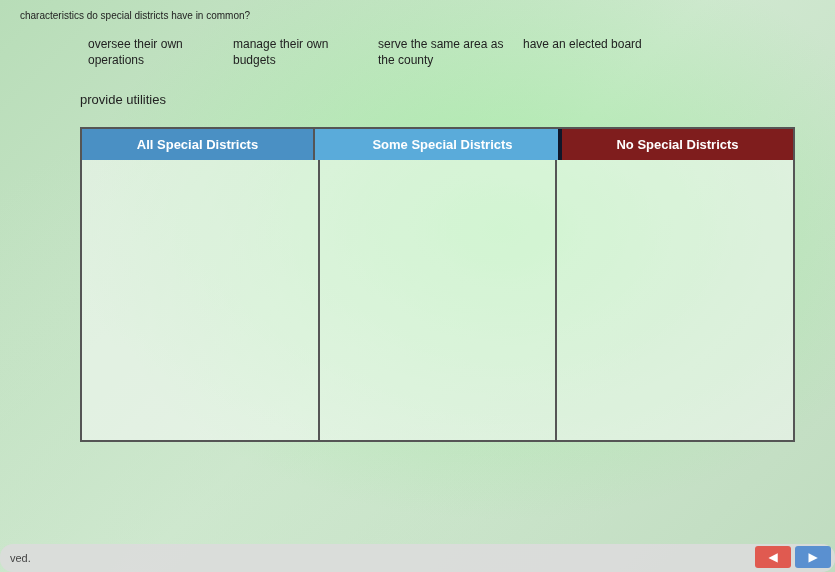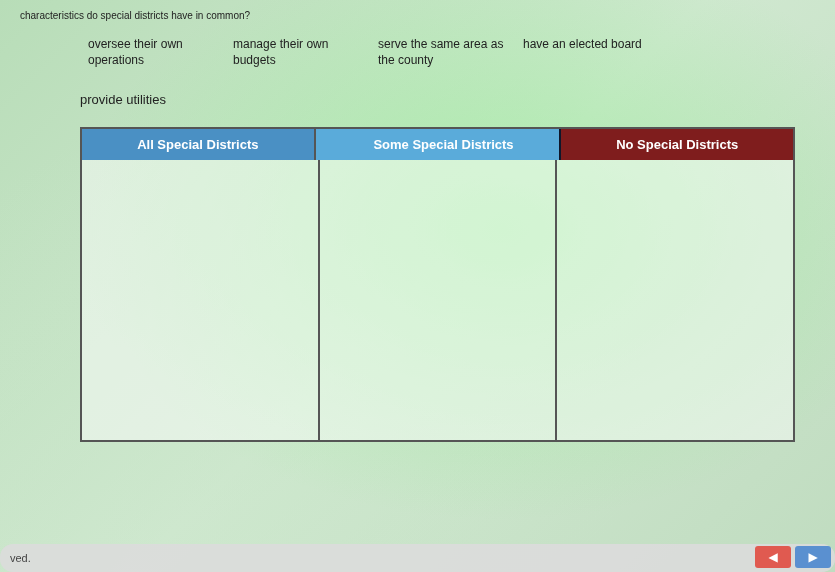--- a/index.html
+++ b/index.html
@@ -78,21 +78,21 @@
       text-align: center;
     }
 
     .header-cell:first-child {
       background-color: #4a90c4;
       border-right: 2px solid #555;
     }
 
     .header-cell:nth-child(2) {
       background-color: #5aabda;
-      border-right: 2px solid #0f172a;
+      border-right: 4px solid #0f172a;
       padding-left: 24px;
     }
 
     .header-cell:nth-child(3) {
       background-color: #7f1d1d;
     }
 
     .table-body {
       display: flex;
       height: 280px;

